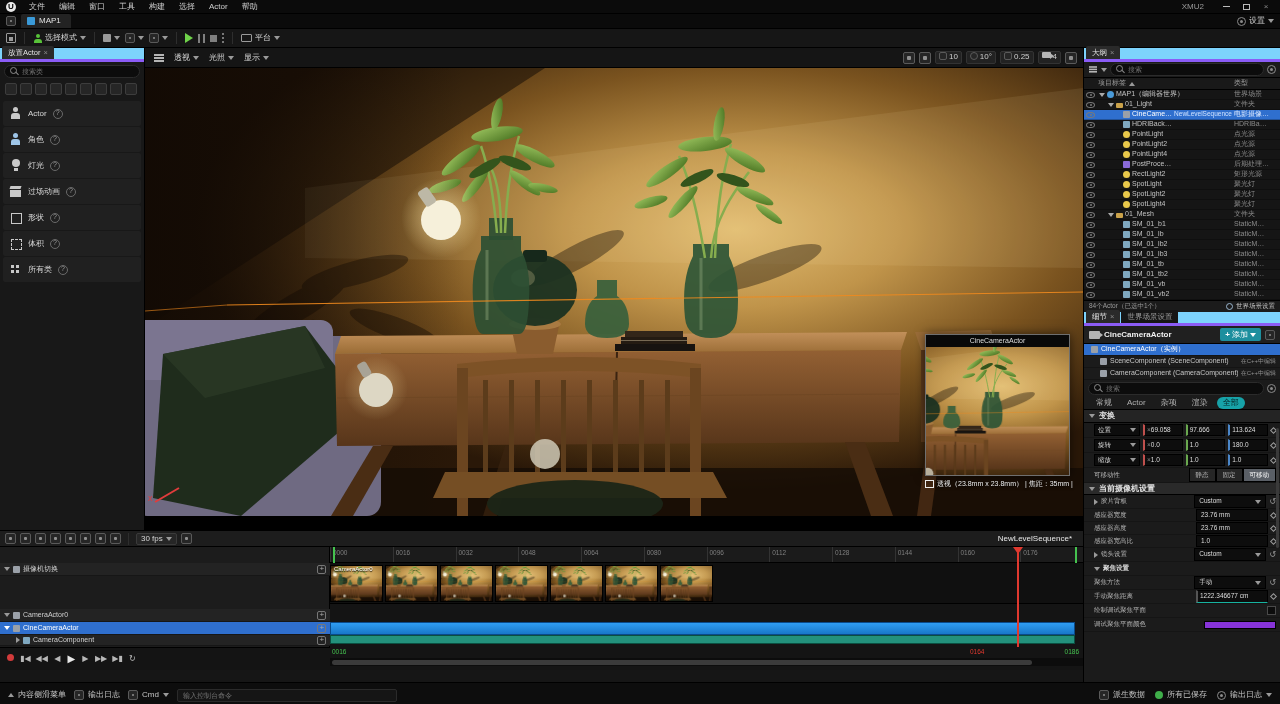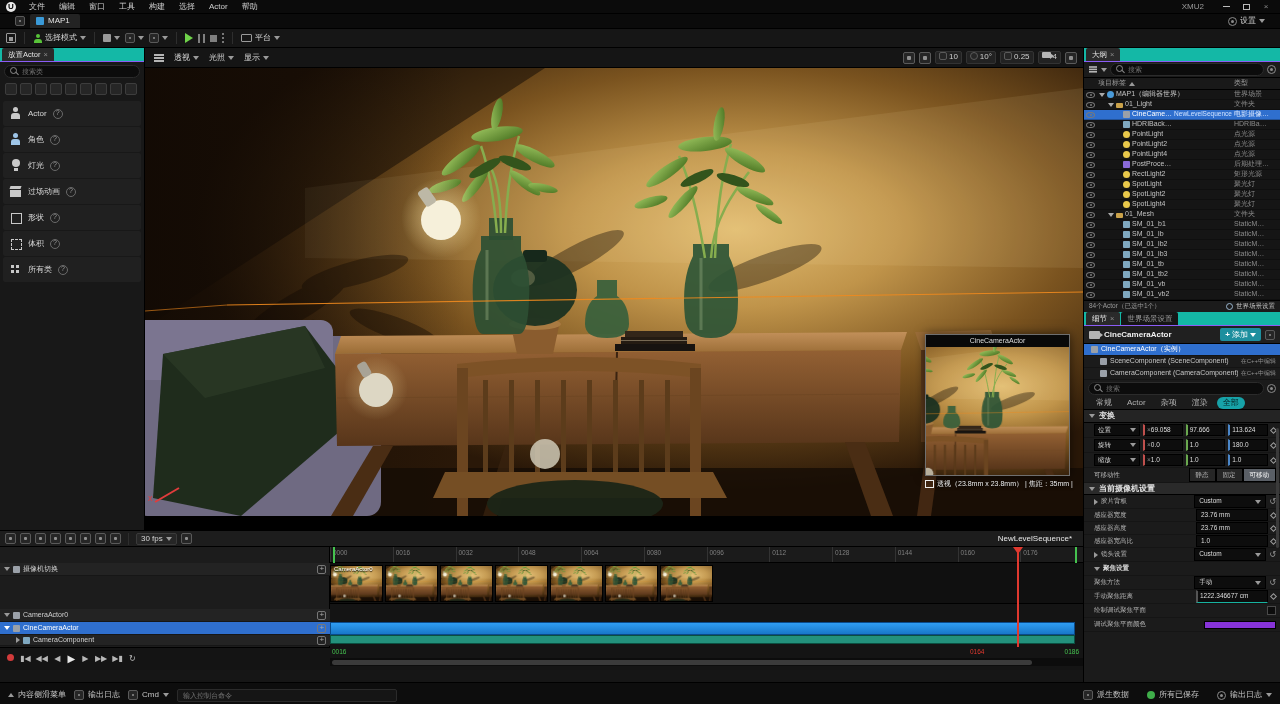--- a/index.html
+++ b/index.html
@@ -22,34 +22,34 @@
 .gic::before{content:"";position:absolute;inset:2px;border-radius:50%;background:#8a8a8a}
 .ham{width:10px;height:2px;background:#b5b5b5;box-shadow:0 3px 0 #b5b5b5,0 6px 0 #b5b5b5;margin:-6px 0 0 0;flex:none}
 .gi{width:12px;height:12px;border:1px solid #5a5a5a;border-radius:2px;background:#262626;flex:none;position:relative}
 .gi::before{content:"";position:absolute;inset:3px;background:#8f8f8f;border-radius:1px}
 .kd{width:5px;height:5px;border:1px solid #9a9a9a;background:#1a1a1a;transform:rotate(45deg);flex:none}
 .rst::before{content:"↺";color:#9a9a9a;font-size:8px}
 .sep{width:1px;height:12px;background:#2e2e2e;margin:0 3px;flex:none}
 .searchbox{flex:1;display:flex;align-items:center;gap:3px;background:#0c0c0c;border:1px solid #2b2b2b;border-radius:8px;height:13px;padding:0 5px;min-width:0}
 .searchbox input{background:none;border:none;outline:none;color:#bbb;font-size:7px;width:100%}
 .searchbox input::placeholder{color:#6f6f6f}
-.tabstrip{height:14px;background:#14b8a6;display:flex;align-items:center;gap:1px;padding-left:2px;border-bottom:1px solid #8b5cf6}
+.tabstrip{height:14px;background:#7dd3fc;display:flex;align-items:flex-end;gap:1px;padding-left:2px;border-bottom:3px solid #8b5cf6}
 .tab{height:13px;background:#161616;display:flex;align-items:center;gap:3px;padding:0 6px;font-size:7.5px;color:#9a9a9a;border-radius:2px 2px 0 0}
 .tab.active{background:#2a2a2a;color:#e2e2e2}
 .ticon{width:8px;height:8px;background:#6f8fae;border-radius:1px;flex:none}
 
 #titlebar{position:absolute;left:0;top:0;right:0;height:14px;background:#0b0b0b;display:flex;align-items:center;padding:0 4px;border-bottom:1px solid #000}
 .uelogo{width:10px;height:10px;border-radius:50%;background:#e8e8e8;color:#000;font-weight:bold;font-size:8px;display:flex;align-items:center;justify-content:center;margin:0 6px 0 2px;flex:none}
 .menu-item{padding:0 7px;height:14px;display:flex;align-items:center;color:#cfcfcf}
 #wintitle{margin-left:auto;color:#9a9a9a;padding-right:12px}
 .winbtn{width:20px;height:14px;display:flex;align-items:center;justify-content:center;color:#bbb}
 .wmin{width:7px;height:1px;background:#bbb}
 .wmax{width:7px;height:6px;border:1px solid #bbb}
 
-#tabrow{position:absolute;left:0;top:14px;right:0;height:15px;background:#0b0b0b;display:flex;align-items:center;border-bottom:1px solid #000;padding:0 15px;gap:5px}
+#tabrow{position:absolute;left:0;top:14px;right:0;height:15px;background:#0b0b0b;display:flex;align-items:center;border-bottom:1px solid #000;padding:0 6px;gap:5px}
 .leveltab{height:14px;display:flex;align-items:center;gap:4px;background:#232323;padding:0 10px 0 6px;border-radius:2px 2px 0 0;color:#e0e0e0}
 .cubeicon{width:8px;height:8px;background:#3a9ad8;border-radius:1px;flex:none}
 #settingsbtn{margin-left:auto;display:flex;align-items:center;gap:3px;color:#d0d0d0}
 
 #maintoolbar{position:absolute;left:0;top:29px;right:0;height:19px;background:#161616;border-bottom:1px solid #000;display:flex;align-items:center;padding:0 6px;gap:5px}
 .tbtn{display:flex;align-items:center;gap:3px;color:#d8d8d8}
 .floppy{width:10px;height:10px;border:1px solid #9a9a9a;border-radius:1px;position:relative}
 .floppy::before{content:"";position:absolute;left:2px;bottom:1px;width:4px;height:4px;background:#9a9a9a}
 .person{width:9px;height:9px;position:relative}
 .person::before{content:"";position:absolute;width:4px;height:4px;border-radius:50%;background:#58c339;left:2.5px;top:0}
@@ -188,21 +188,21 @@
 .barteal{position:absolute;left:0;top:88px;width:745px;height:9px;background:#23917c;border:1px solid #0b4f41}
 .playhead{position:absolute;left:687px;top:0;width:2px;height:100px;background:#e0392f;z-index:4}
 .phtop{position:absolute;left:683px;top:0;width:0;height:0;border-left:5px solid transparent;border-right:5px solid transparent;border-top:7px solid #e0392f;z-index:5}
 .seq-num{position:absolute;top:101px;font-size:6.5px}
 .seq-scroll{position:absolute;left:0;top:111px;width:753px;height:8px;background:#0c0c0c}
 .seq-scroll i{position:absolute;left:2px;top:1.5px;width:700px;height:5px;background:#3a3a3a;border-radius:3px}
 
 #statusbar{position:absolute;left:0;top:682px;right:0;height:22px;background:#0d0d0d;border-top:1px solid #000;display:flex;align-items:center;gap:8px;padding:12px 8px}
 .sb-item{display:flex;align-items:center;gap:4px;color:#c5c5c5}
 .console{width:220px;background:#151515;border:1px solid #2a2a2a;border-radius:2px;height:13px;color:#bbb;padding:0 5px;outline:none;font-size:7px}
-.sb-right{margin-left:auto;display:flex;gap:18px}
+.sb-right{margin-left:auto;display:flex;gap:10px}
 .ok{width:8px;height:8px;border-radius:50%;background:#3fae4a}
 </style>
 </head>
 <body>
 
 <div id="app">
 
   <div id="titlebar">
     <span class="uelogo">U</span>
     <span style="display:flex">

